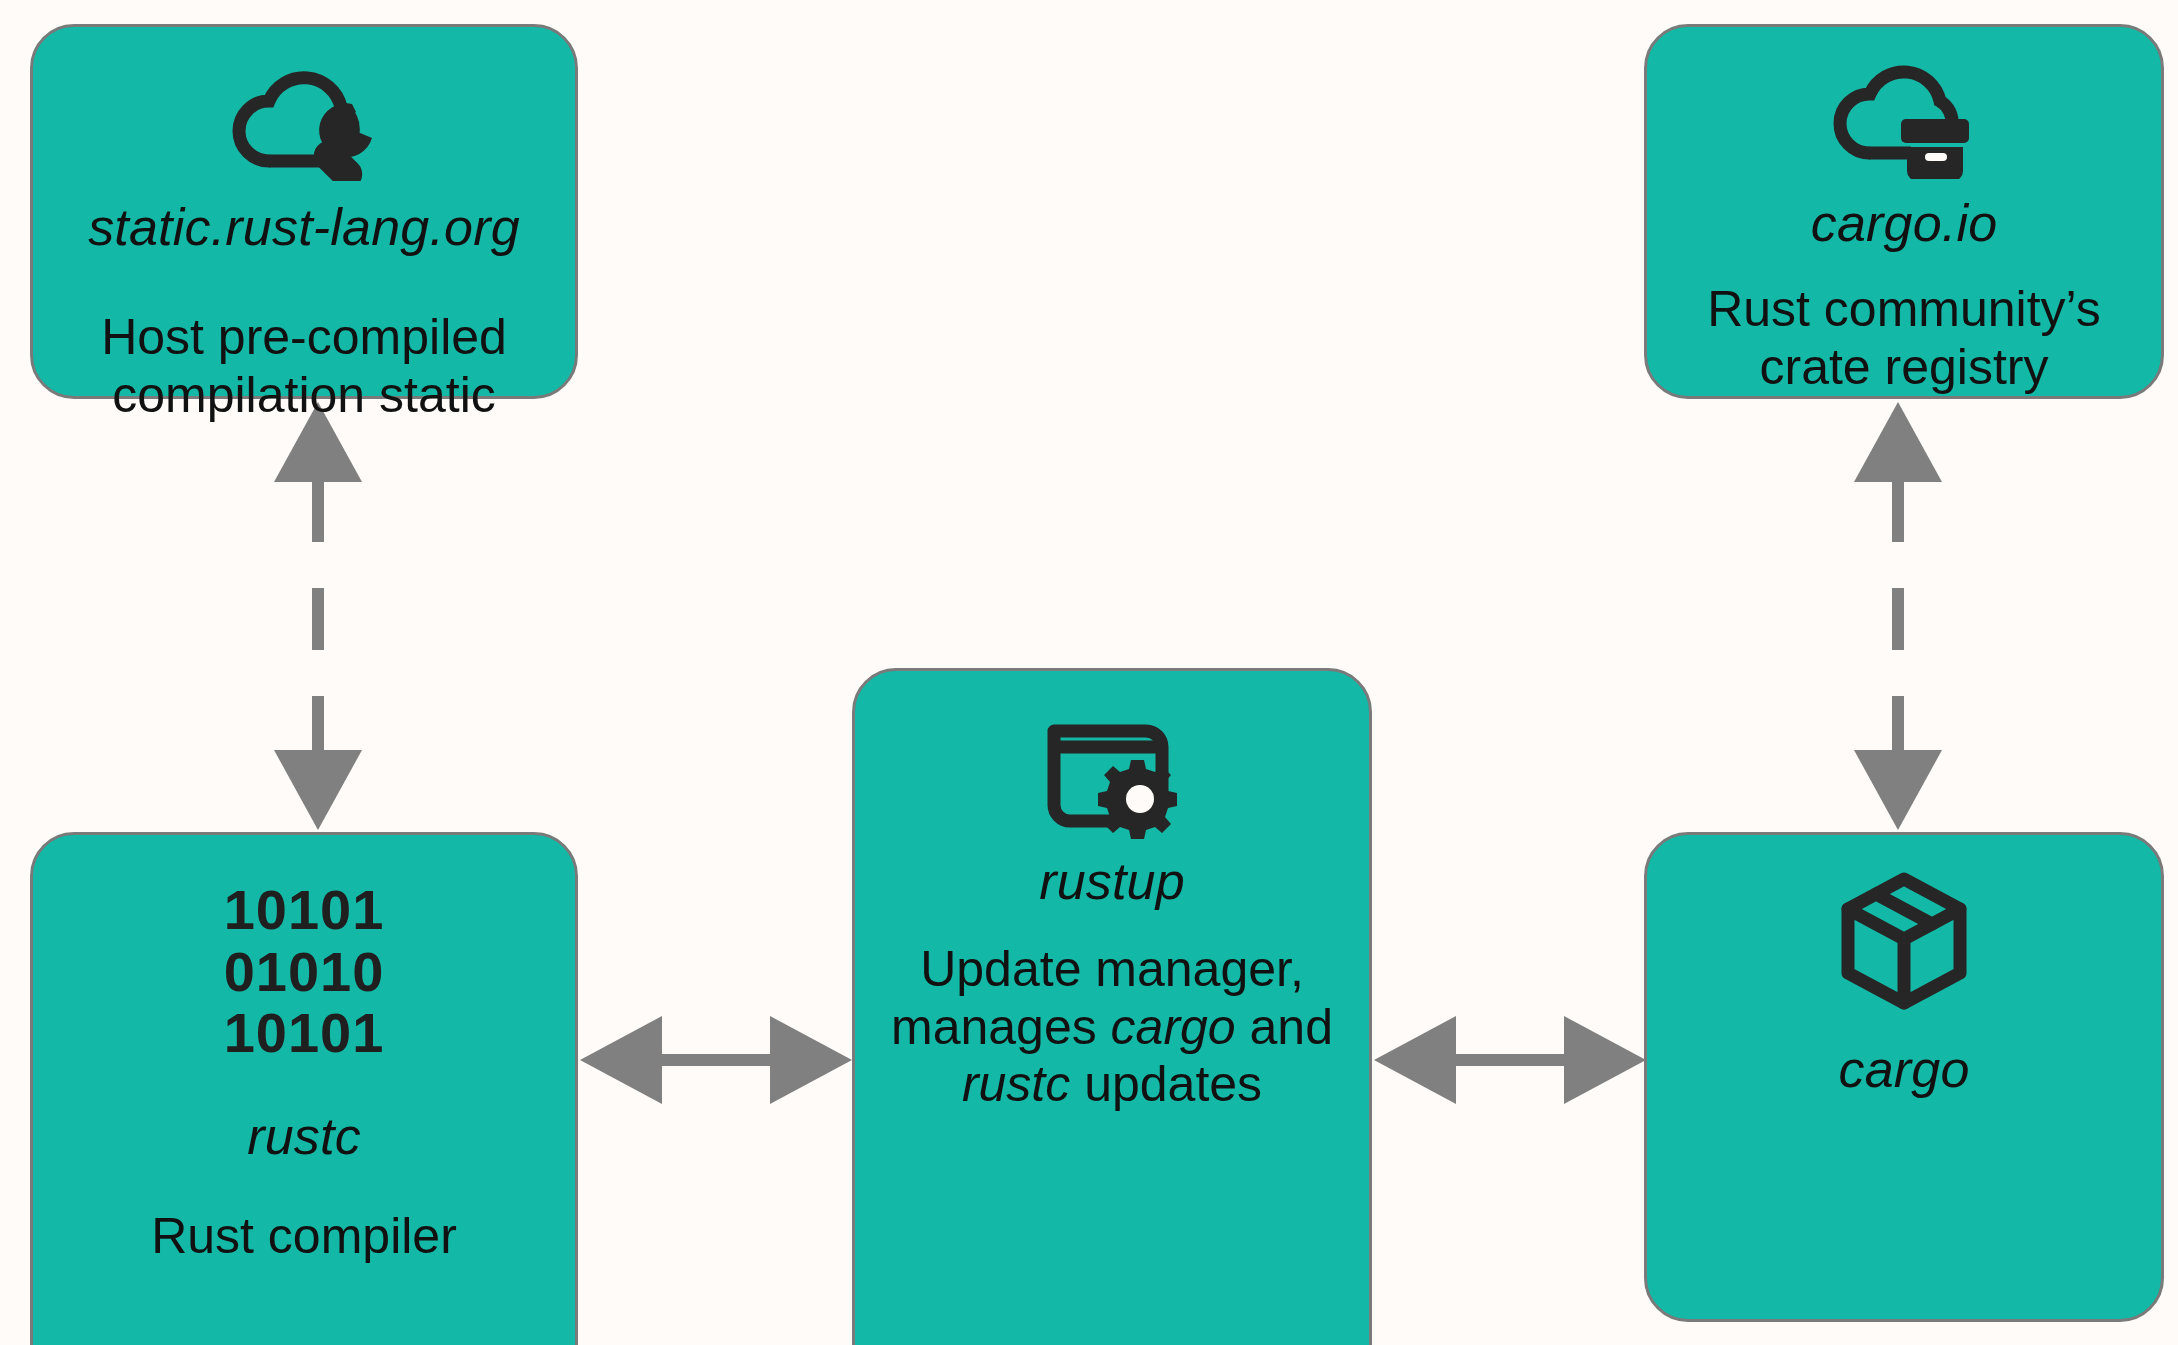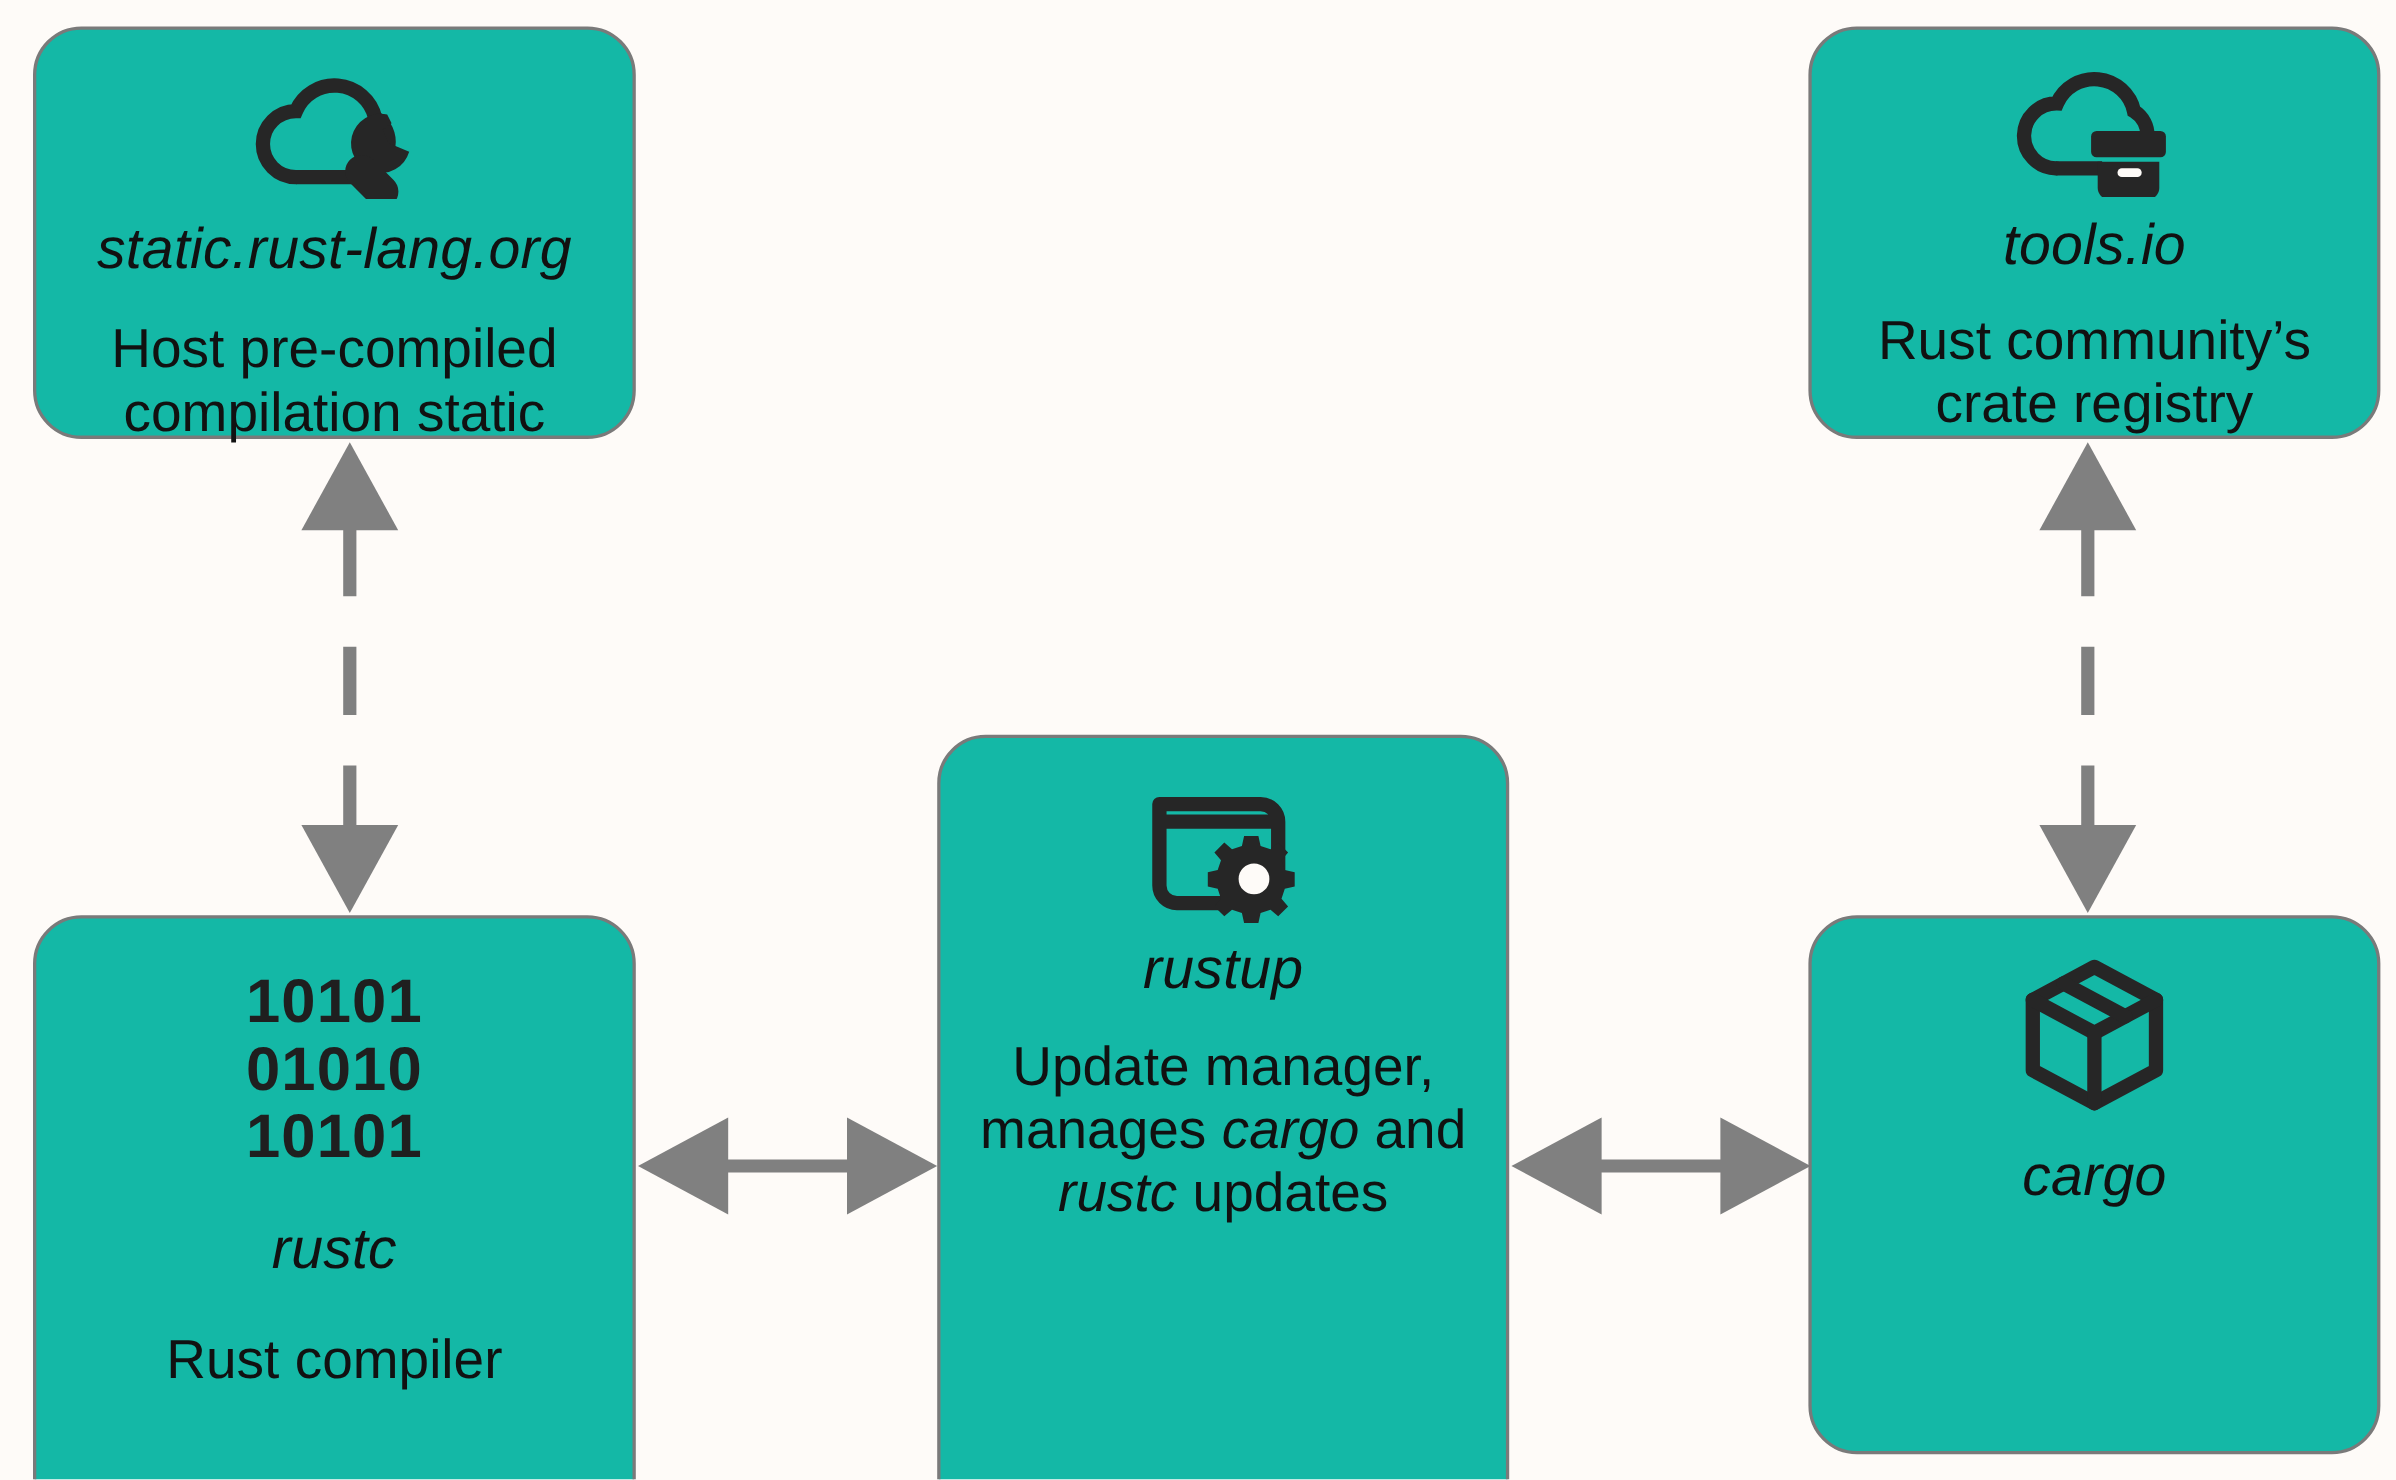--- a/index.html
+++ b/index.html
@@ -70,21 +70,21 @@
 
   
   #node-static   { left: 30px;   top: 24px;   width: 548px; height: 375px; }
   #node-crates   { left: 1644px; top: 24px;   width: 520px; height: 375px; }
   #node-rustc    { left: 30px;   top: 832px;  width: 548px; height: 578px; }
   #node-rustup   { left: 852px;  top: 668px;  width: 520px; height: 746px; }
   #node-cargo    { left: 1644px; top: 832px;  width: 520px; height: 490px; }
 
   #node-static .icon-wrap  { margin-top: 34px; }
   #node-static .node-title { margin-top: 18px; }
-  #node-static .node-desc  { margin-top: 34px; }
+  #node-static .node-desc  { margin-top: 54px; }
 
   #node-crates .icon-wrap  { margin-top: 30px; }
   #node-crates .node-title { margin-top: 16px; }
   #node-crates .node-desc  { margin-top: 30px; text-align: center; }
 
   #node-rustc .binary      { margin-top: 44px; }
   #node-rustc .node-title  { margin-top: 44px; }
   #node-rustc .node-desc   { margin-top: 44px; }
 
   #node-rustup .icon-wrap  { margin-top: 38px; }
@@ -171,21 +171,21 @@
           <line x1="40" y1="96" x2="82" y2="96" stroke="#262626" stroke-width="13"></line>
 
           <g fill="#262626">
             <rect x="72" y="62" width="68" height="24" rx="5"></rect>
             <path d="M78 90 h56 v24 a10 10 0 0 1 -10 10 h-36 a10 10 0 0 1 -10 -10 z"></path>
           </g>
           <rect x="96" y="96" width="22" height="8" rx="4" fill="#fefbf8"></rect>
         </svg>
       </span>
     </div>
-    <div class="node-title">tools.io</div>
+    <div class="node-title">cargo.io</div>
     <div class="node-desc">
       <div>Rust community’s</div>
       <div>crate registry</div>
     </div>
   </div>
 
   <div class="node" id="node-rustc">
     <div class="binary">
       <div>10101</div>
       <div>01010</div>

